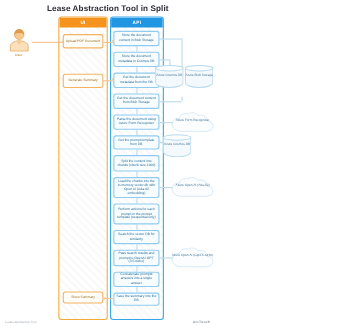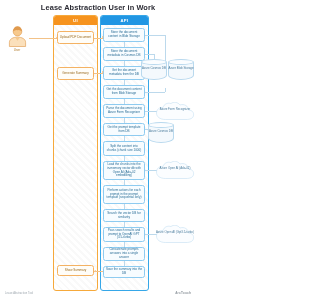--- a/index.html
+++ b/index.html
@@ -108,21 +108,21 @@
   .footer-right {
     position:absolute; right:5px; bottom:5px;
     font-size:3.1px; color:#8d949b; font-weight:bold; letter-spacing:0.2px;
   }
 </style>
 </head>
 <body>
 
 <div id="page">
 
-  <div class="title">Lease Abstraction User in Work</div>
+  <div class="title">Lease Abstraction Tool in Split</div>
 
   <div class="lane lane-ui">
     <div class="lane-hatch"></div>
     <div class="lane-head">UI</div>
   </div>
   <div class="lane lane-api">
     <div class="lane-hatch"></div>
     <div class="lane-head">API</div>
   </div>
 

